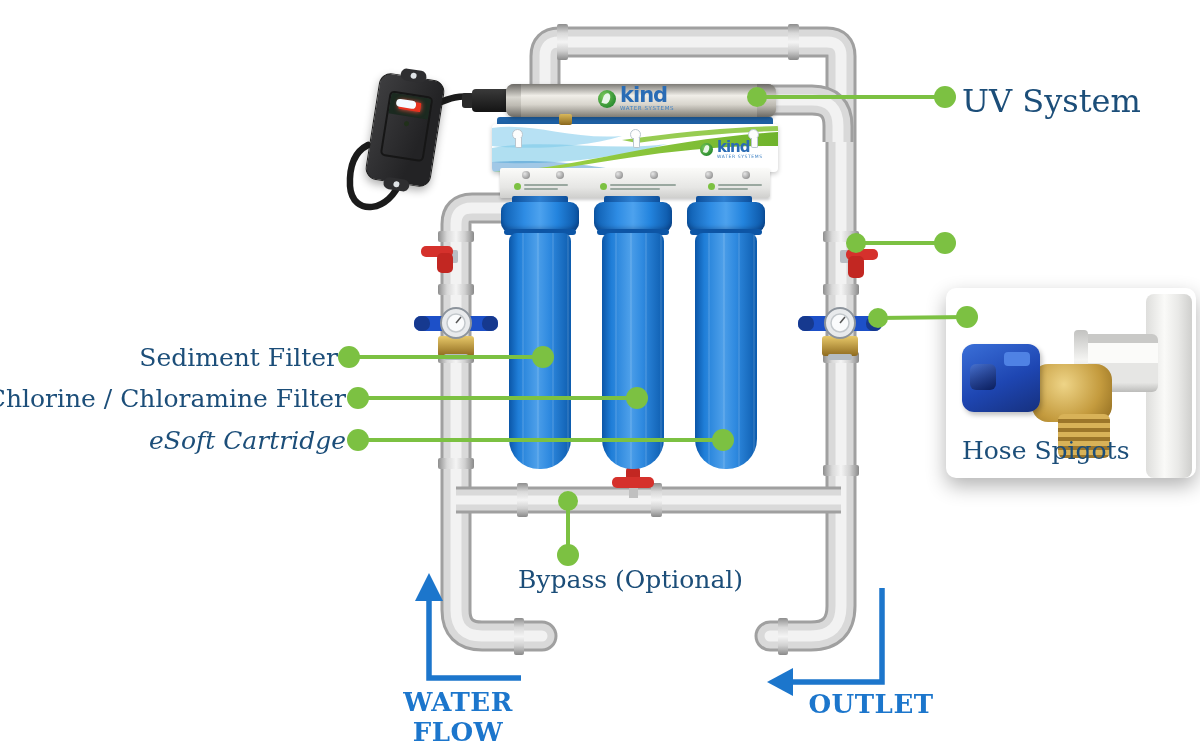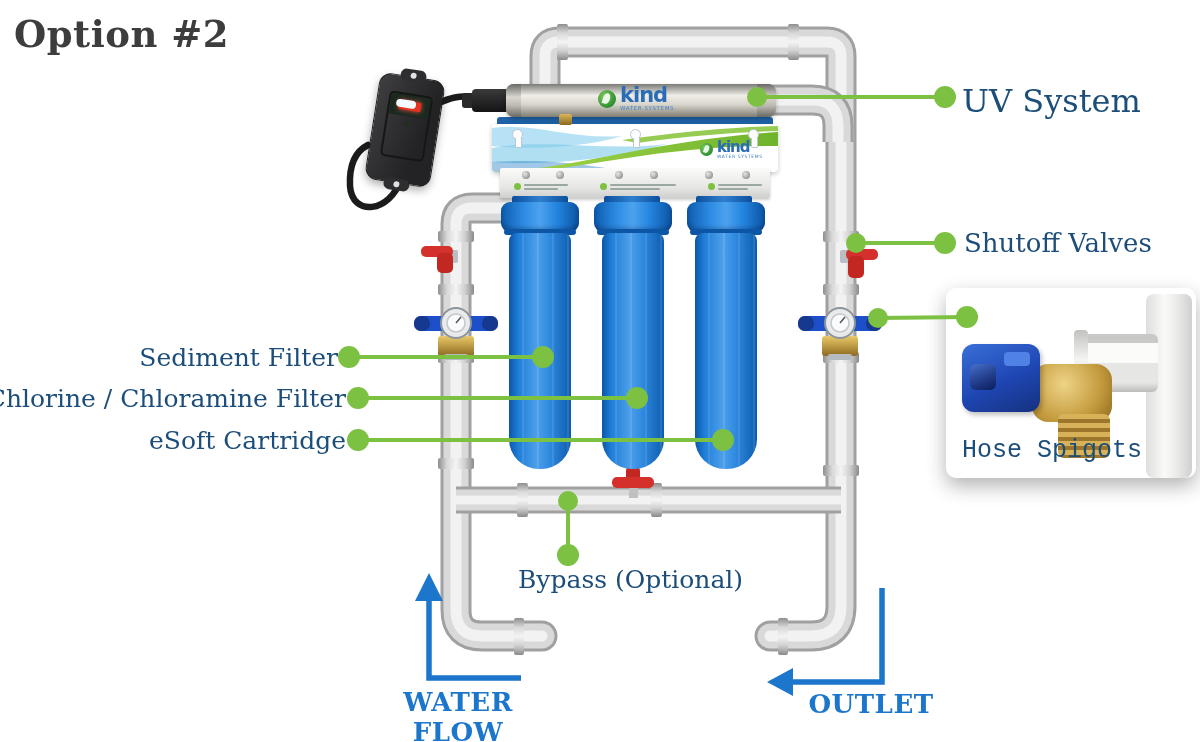--- a/index.html
+++ b/index.html
@@ -86,21 +86,21 @@
     border:2px solid #161616;}
   .scr .sky{height:38%;background:linear-gradient(#7fc3e8,#cfe8f5);position:relative;}
   .scr .sky::after{content:"";position:absolute;left:6px;top:5px;width:20px;height:8px;border-radius:8px;background:#f4fbff;}
   .scr .mid{height:34%;background:#1b2a20;display:flex;align-items:center;justify-content:center;}
   .scr .mid i{width:22px;height:9px;background:#e8321e;border-radius:1px;box-shadow:0 0 5px #ff5040;}
   .scr .grn{height:28%;background:linear-gradient(#8ecf52,#5aa52e);position:relative;}
   .scr .grn::after{content:"";position:absolute;left:17px;top:5px;width:5px;height:5px;border-radius:50%;background:#20301a;}
 
   
   .card{left:946px;top:288px;width:250px;height:190px;background:#fff;border-radius:10px;
-    box-shadow:0 8px 20px rgba(0,0,0,.30);overflow:hidden;font-family:Liberation Mono, monospace;}
+    box-shadow:0 8px 20px rgba(0,0,0,.30);overflow:hidden;}
   .pvc-v{position:absolute;right:4px;top:6px;width:46px;height:184px;border-radius:8px;
     background:linear-gradient(90deg,#dededc,#fafaf8 40%,#e9e9e7 70%,#cfcfcd);}
   .pvc-h{position:absolute;right:38px;top:46px;width:76px;height:58px;border-radius:6px;
     background:linear-gradient(180deg,#c9c9c7 0 16%,#fbfbf9 16% 50%,#e6e6e4 50% 84%,#bcbcba);}
   .pvc-ring{position:absolute;right:108px;top:42px;width:14px;height:66px;border-radius:4px;
     background:linear-gradient(180deg,#c2c2c0,#f4f4f2 45%,#c6c6c4);}
   .brass-body{position:absolute;left:86px;top:76px;width:80px;height:58px;border-radius:16px;
     background:radial-gradient(circle at 40% 35%,#eed487,#c49b3e 60%,#8f6b1f);}
   .brass-spout{position:absolute;left:112px;top:126px;width:52px;height:44px;border-radius:6px;
     background:repeating-linear-gradient(180deg,#d8b258 0 5px,#9c762a 5px 9px);}
@@ -372,23 +372,21 @@
     <g>
       <polyline points="429,596 429,678 521,678" fill="none" stroke="#1c76cc" stroke-width="5.5"></polyline>
       <polygon points="429,573 415,601 443,601" fill="#1c76cc"></polygon>
     </g>
     <g>
       <polyline points="882,588 882,682 790,682" fill="none" stroke="#1c76cc" stroke-width="5.5"></polyline>
       <polygon points="767,682 793,668 793,696" fill="#1c76cc"></polygon>
     </g>
   </svg>
 
-  <div class="abs title">Option #2</div>
   <div class="abs lbl" style="left:962px;top:82px;font-size:32px;">UV System</div>
-  <div class="abs lbl" style="left:964px;top:228px;font-size:26px;">Shutoff Valves</div>
   <div class="abs lbl right-align" style="right:862px;top:343px;">Sediment Filter</div>
   <div class="abs lbl right-align" style="right:854px;top:384px;">Chlorine / Chloramine Filter</div>
-  <div class="abs lbl right-align" style="right:854px;top:426px;">eSoft Cartridge</div>
+  <div class="abs lbl right-align" style="right:854px;top:426px;font-style:italic;">eSoft Cartridge</div>
   <div class="abs lbl" style="left:518px;top:565px;width:210px;text-align:right;">Bypass (Optional)</div>
   <div class="abs flow-lbl" style="left:368px;top:687px;width:180px;">WATER FLOW</div>
   <div class="abs flow-lbl" style="left:806px;top:689px;width:130px;">OUTLET</div>
 
 </div>
 
 </body></html>

